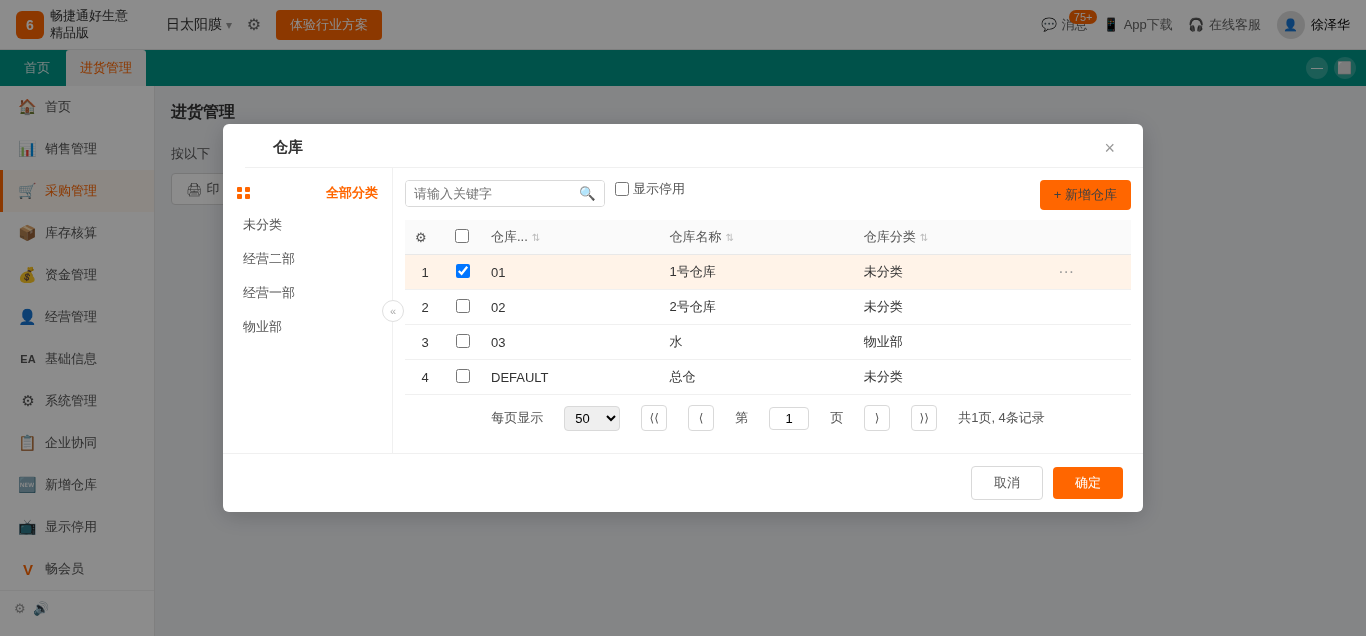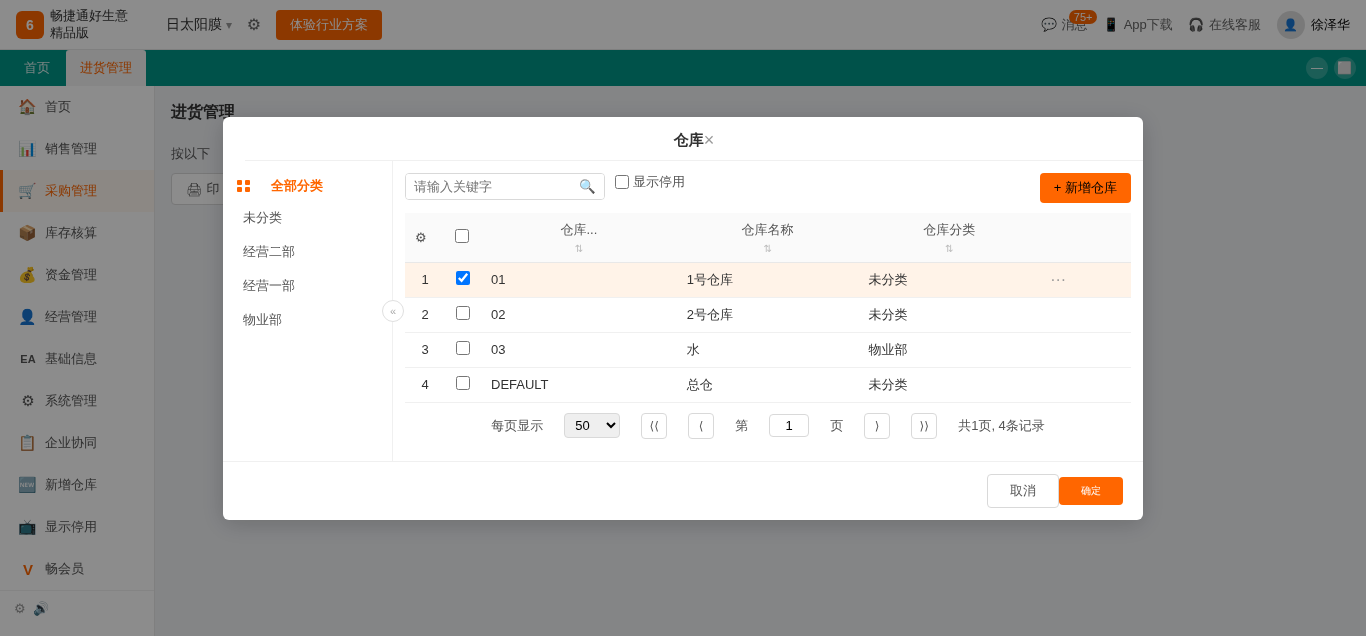--- a/index.html
+++ b/index.html
@@ -38,63 +38,63 @@
     
     .content { flex: 1; padding: 16px; background: #f0f2f5; overflow: auto; position: relative; }
     .page-header { font-size: 16px; font-weight: bold; color: #333; margin-bottom: 12px; display: flex; align-items: center; gap: 10px; }
     .toolbar { display: flex; align-items: center; gap: 8px; margin-bottom: 12px; flex-wrap: wrap; }
     .btn-orange { background: #f60; color: #fff; border: none; padding: 6px 14px; border-radius: 4px; cursor: pointer; font-size: 13px; }
     .btn-outline { background: #fff; color: #555; border: 1px solid #d9d9d9; padding: 6px 14px; border-radius: 4px; cursor: pointer; font-size: 13px; display: flex; align-items: center; gap: 4px; }
 
     
     .overlay { position: fixed; inset: 0; background: rgba(0,0,0,0.45); z-index: 100; display: flex; align-items: center; justify-content: center; }
     .dialog { background: #fff; border-radius: 6px; width: 920px; max-height: 560px; display: flex; flex-direction: column; box-shadow: 0 4px 24px rgba(0,0,0,0.18); overflow: hidden; }
-    .dialog-header { display: flex; align-items: center; justify-content: center; padding: 14px 28px 10px; border-bottom: 1px solid #f0f0f0; margin-left: 22px; }
+    .dialog-header { display: flex; align-items: center; justify-content: space-between; padding: 14px 28px 10px; border-bottom: 1px solid #f0f0f0; margin-left: 22px; }
     .dialog-title { font-size: 15px; font-weight: bold; color: #333; }
     .dialog-close { cursor: pointer; color: #999; font-size: 18px; line-height: 1; }
     .dialog-body { display: flex; flex: 1; overflow: hidden; }
 
     
     .cat-panel { width: 170px; border-right: 1px solid #f0f0f0; padding: 10px 0; flex-shrink: 0; }
-    .cat-header { display: flex; align-items: center; gap: 20px; padding: 6px 14px; font-size: 13px; font-weight: bold; color: #f60; cursor: pointer; }
+    .cat-header { display: flex; align-items: center; gap: 20px; padding: 6px 14px; font-size: 13px; font-weight: bold; color: #f60; cursor: pointer; justify-content: space-between; }
     .cat-dots { display: grid; grid-template-columns: 1fr 1fr; gap: 2px; width: 14px; }
     .cat-dot { width: 5px; height: 5px; background: #f60; border-radius: 1px; }
     .cat-item { padding: 8px 20px; font-size: 13px; color: #555; cursor: pointer; }
 
     
     .table-panel { flex: 1; display: flex; flex-direction: column; padding: 12px; overflow: hidden; }
     .table-toolbar { display: flex; align-items: flex-start; gap: 10px; margin-bottom: 10px; }
     .search-input-wrap { display: flex; align-items: center; border: 1px solid #d9d9d9; border-radius: 4px; overflow: hidden; flex: 0 0 200px; }
     .search-input { border: none; outline: none; padding: 5px 8px; font-size: 13px; width: 100%; color: #333; }
     .search-btn { padding: 5px 8px; background: #fff; border: none; cursor: pointer; color: #999; }
     .show-disabled-wrap { display: flex; align-items: center; gap: 4px; font-size: 13px; color: #555; }
     .checkbox { width: 14px; height: 14px; border: 1px solid #d9d9d9; border-radius: 2px; cursor: pointer; }
-    .add-btn { margin-left: auto; background: #f60; color: #000000; border: none; padding: 6px 14px; border-radius: 4px; cursor: pointer; font-size: 13px; }
+    .add-btn { margin-left: auto; background: #f60; color: #404040; border: none; padding: 6px 14px; border-radius: 4px; cursor: pointer; font-size: 13px; }
 
     
     .data-table { width: 100%; border-collapse: collapse; font-size: 13px; }
     .data-table th { background: #fafafa; border-bottom: 1px solid #e8e8e8; padding: 8px 10px; text-align: left; color: #555; font-weight: normal; }
     .data-table td { border-bottom: 1px solid #f0f0f0; padding: 8px 10px; color: #333; }
     .data-table tr.selected td { background: #fff3e8; }
-    .th-sort { display: flex; align-items: center; gap: 4px; flex-direction: column; }
+    .th-sort { display: flex; align-items: center; gap: 4px; }
     .sort-icon { font-size: 10px; color: #bbb; }
     .row-checkbox { width: 14px; height: 14px; border: 1px solid #d9d9d9; border-radius: 2px; cursor: pointer; }
     .more-btn { color: #999; cursor: pointer; font-size: 16px; }
 
     
     .pagination { display: flex; align-items: center; justify-content: center; gap: 21px; padding: 10px 0; margin-top: auto; font-size: 13px; color: #555; }
     .page-size-select { border: 1px solid #d9d9d9; border-radius: 4px; padding: 3px 6px; font-size: 13px; }
     .page-btn { width: 26px; height: 26px; border: 1px solid #d9d9d9; background: #fff; border-radius: 4px; display: flex; align-items: center; justify-content: center; cursor: pointer; font-size: 12px; color: #555; }
     .page-btn:disabled { color: #ccc; cursor: not-allowed; }
     .page-input { width: 40px; border: 1px solid #d9d9d9; border-radius: 4px; text-align: center; padding: 3px; font-size: 13px; }
 
     
-    .dialog-footer { display: flex; align-items: center; justify-content: flex-end; padding: 12px 20px; border-top: 1px solid #f0f0f0; }
+    .dialog-footer { display: flex; align-items: center; justify-content: flex-end; gap: 10px; padding: 12px 20px; border-top: 1px solid #f0f0f0; }
     .cancel-btn { background: #fff; color: #555; border: 1px solid #d9d9d9; padding: 7px 22px; border-radius: 4px; cursor: pointer; font-size: 13px; }
-    .confirm-btn { background: #f60; color: #fff; border: none; padding: 7px 22px; border-radius: 4px; cursor: pointer; font-size: 10px; }
+    .confirm-btn { background: #f60; color: #fff; border: none; padding: 7px 22px; border-radius: 4px; cursor: pointer; font-size: 13px; }
 
     
     .gear-th { width: 40px; text-align: center; }
 
     .content-header-row { display: flex; align-items: center; justify-content: space-between; margin-bottom: 10px; }
     .filter-row { display: flex; align-items: center; gap: 8px; font-size: 13px; color: #555; margin-bottom: 10px; }
     .win-ctrl { width: 22px; height: 22px; border-radius: 50%; display: flex; align-items: center; justify-content: center; cursor: pointer; font-size: 12px; color: #fff; }
   </style>
 </head>
 <body>

